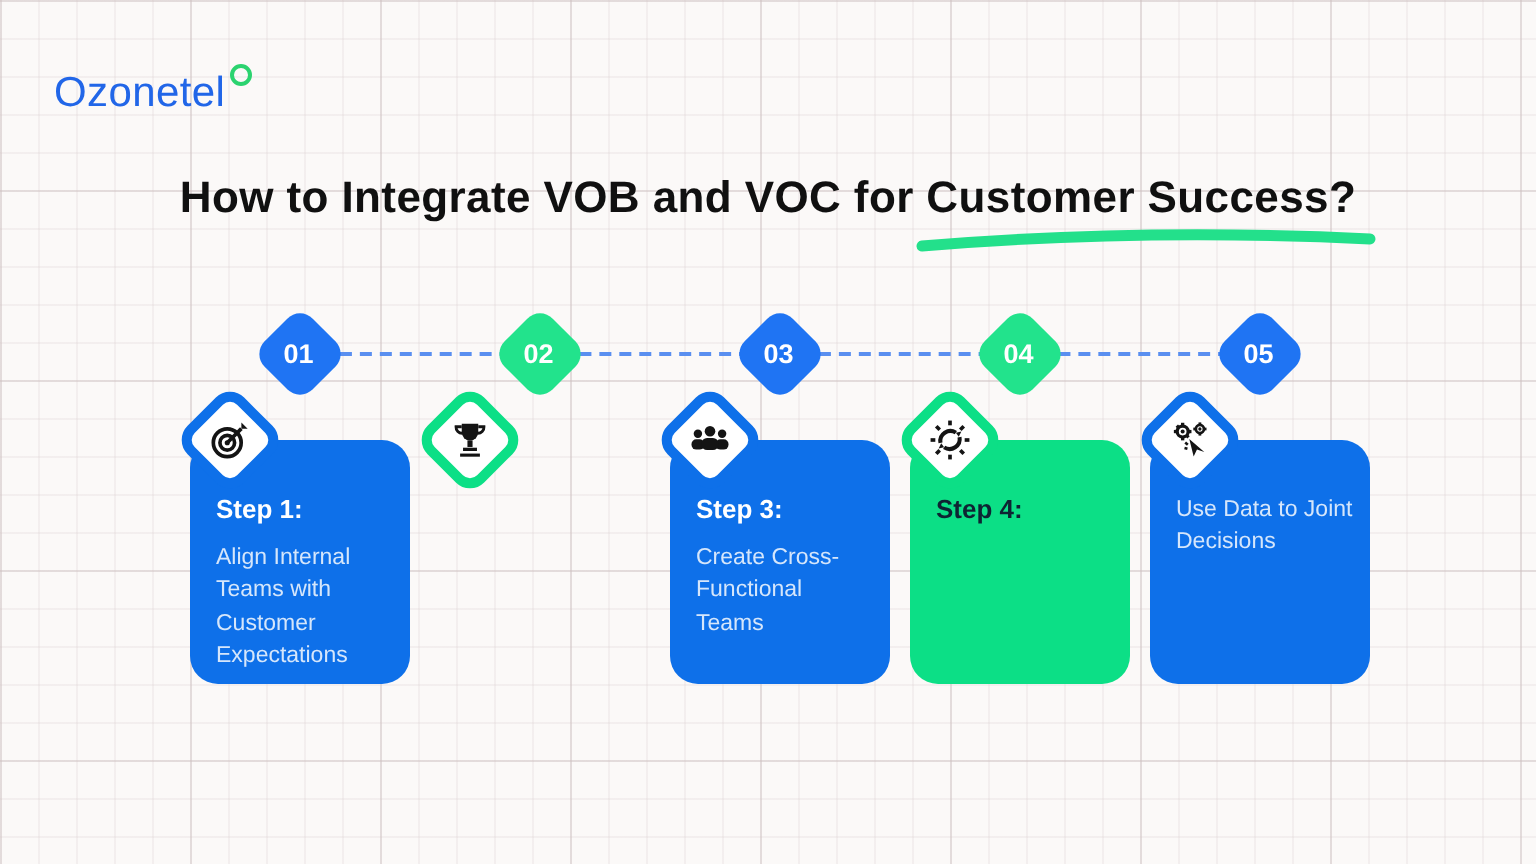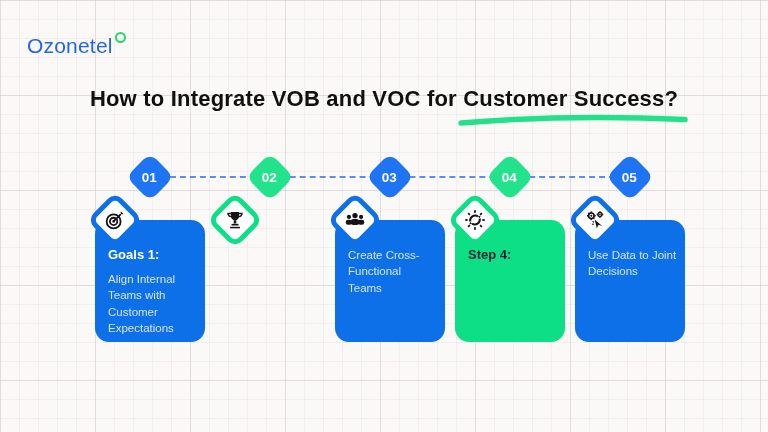--- a/index.html
+++ b/index.html
@@ -72,24 +72,25 @@
       <span>03</span>
     </div>
   <div class="num-diamond c4 green">
       <span>04</span>
     </div>
   <div class="num-diamond c5 blue">
       <span>05</span>
     </div>
 
   <div class="card c1 blue">
-    <div class="heading">Goals 1:</div>
+    <div class="heading">Step 1:</div>
     <div class="body">Align Internal Teams with Customer Expectations</div>
   </div>
   <div class="card c3 blue">
+    <div class="heading">Step 3:</div>
     <div class="body">Create Cross-Functional Teams</div>
   </div>
   <div class="card c4 green">
     <div class="heading">Step 4:</div>
   </div>
   <div class="card c5 blue">
     <div class="body">Use Data to Joint Decisions</div>
   </div>
 
   <div class="icon-diamond c1 blue">

